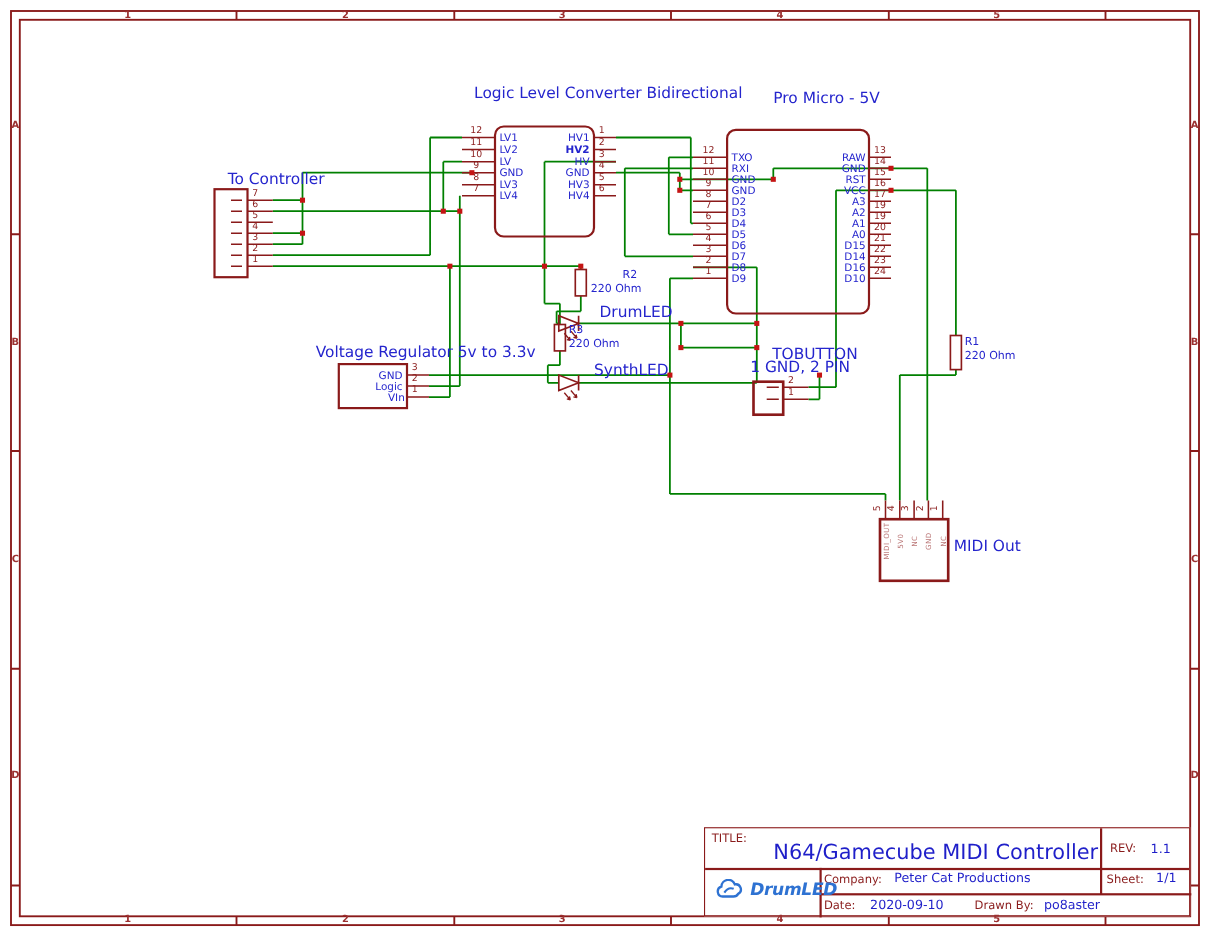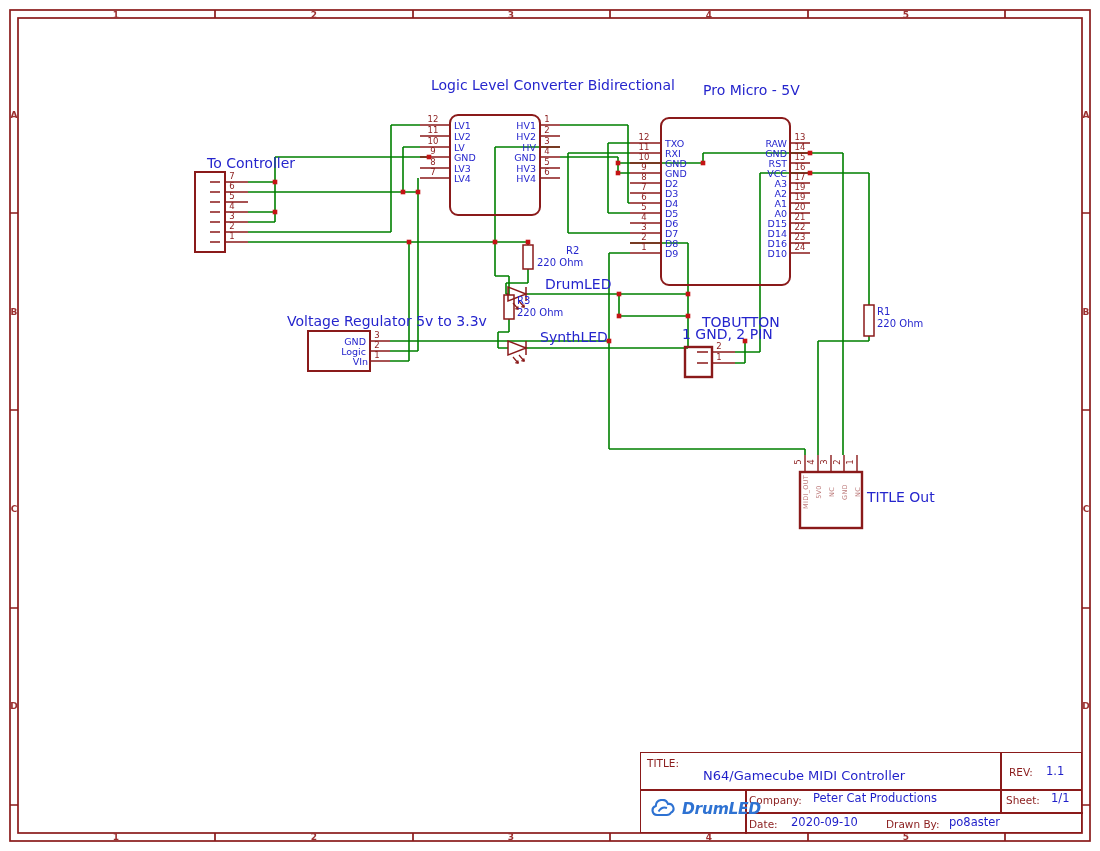--- a/index.html
+++ b/index.html
@@ -13,21 +13,21 @@
   .ctitle{font-size:14px;color:#2525cd}
   .ref{font-size:10px;color:#2525cd}
   .note{font-size:13.5px;color:#3c3cd2}
   .ruler{font-size:9px;font-weight:bold;color:#9c3030}
   .midiname{font-size:6.5px;color:#bb7777;letter-spacing:.3px}
   #titleblock{position:absolute;left:640px;top:752px;width:442px;height:81px;
               border:1.6px solid #8a1a1a;box-sizing:border-box;background:#fff}
   .tb-line{position:absolute;background:#8a1a1a}
   .tbl{font-size:10.5px;color:#8a1c1c}
   .tbv{font-size:11.5px;color:#1f1fc9}
-  .tbt{font-size:13px;color:#1f1fc9}
+  .tbt{font-size:19px;color:#1f1fc9}
   #logo{position:absolute;left:8px;top:46px;display:flex;align-items:center;gap:3px}
   .logotext{font-size:15.5px;font-weight:bold;font-style:italic;color:#2e72d2;letter-spacing:-.3px}
 </style>
 </head>
 <body>
 
 <div id="screen">
 
 <svg id="cv" width="1100" height="851" viewBox="0 0 1100 851">
 
@@ -116,21 +116,21 @@
     <span class="logotext">DrumLED</span>
   </div>
 </div>
 
 <span class="t ctitle" style="left: 207px; top: 163px; transform: translate(0px, -50%);">To Controller</span>
     <span class="t ctitle" style="left: 431px; top: 85px; transform: translate(0px, -50%);">Logic Level Converter Bidirectional</span>
     <span class="t ctitle" style="left: 703px; top: 90px; transform: translate(0px, -50%);">Pro Micro - 5V</span>
     <span class="t ctitle" style="left: 287px; top: 321px; transform: translate(0px, -50%);">Voltage Regulator 5v to 3.3v</span>
     <span class="t ctitle" style="left: 682px; top: 322px; transform: translate(0px, -50%); margin-left: 20px;">TOBUTTON</span>
     <span class="t ctitle" style="left: 682px; top: 334px; transform: translate(0px, -50%);">1 GND, 2 PIN</span>
-    <span class="t ctitle" style="left: 867px; top: 497px; transform: translate(0px, -50%);">TITLE Out</span>
+    <span class="t ctitle" style="left: 867px; top: 497px; transform: translate(0px, -50%);">MIDI Out</span>
     <span class="t ctitle" style="left: 545px; top: 284px; transform: translate(0px, -50%);">DrumLED</span>
     <span class="t ctitle" style="left: 540px; top: 337px; transform: translate(0px, -50%);">SynthLED</span>
     <span class="t ref" style="left: 566px; top: 251px; transform: translate(0px, -50%);">R2</span>
     <span class="t ref" style="left: 537px; top: 263px; transform: translate(0px, -50%);">220 Ohm</span>
     <span class="t ref" style="left: 517px; top: 301px; transform: translate(0px, -50%);">R3</span>
     <span class="t ref" style="left: 517px; top: 313px; transform: translate(0px, -50%);">220 Ohm</span>
     <span class="t ref" style="left: 877px; top: 312px; transform: translate(0px, -50%);">R1</span>
     <span class="t ref" style="left: 877px; top: 324px; transform: translate(0px, -50%);">220 Ohm</span>
     <span class="t num" style="left: 232px; top: 176px; transform: translate(-50%, -50%);">7</span>
     <span class="t num" style="left: 232px; top: 186px; transform: translate(-50%, -50%);">6</span>
@@ -139,21 +139,21 @@
     <span class="t num" style="left: 232px; top: 216px; transform: translate(-50%, -50%);">3</span>
     <span class="t num" style="left: 232px; top: 226px; transform: translate(-50%, -50%);">2</span>
     <span class="t num" style="left: 232px; top: 236px; transform: translate(-50%, -50%);">1</span>
     <span class="t num" style="left: 433px; top: 119px; transform: translate(-50%, -50%);">12</span>
     <span class="t pname" style="left: 454px; top: 126px; transform: translate(0px, -50%);">LV1</span>
     <span class="t num" style="left: 547px; top: 119px; transform: translate(-50%, -50%);">1</span>
     <span class="t pname" style="left: 536px; top: 126px; transform: translate(-100%, -50%);">HV1</span>
     <span class="t num" style="left: 433px; top: 130px; transform: translate(-50%, -50%);">11</span>
     <span class="t pname" style="left: 454px; top: 137px; transform: translate(0px, -50%);">LV2</span>
     <span class="t num" style="left: 547px; top: 130px; transform: translate(-50%, -50%);">2</span>
-    <span class="t pname" style="left: 536px; top: 137px; transform: translate(-100%, -50%);">HV2</span>
+    <span class="t pname" style="left: 536px; top: 137px; transform: translate(-100%, -50%); font-weight: bold;">HV2</span>
     <span class="t num" style="left: 433px; top: 141px; transform: translate(-50%, -50%);">10</span>
     <span class="t pname" style="left: 454px; top: 148px; transform: translate(0px, -50%);">LV</span>
     <span class="t num" style="left: 547px; top: 141px; transform: translate(-50%, -50%);">3</span>
     <span class="t pname" style="left: 536px; top: 148px; transform: translate(-100%, -50%);">HV</span>
     <span class="t num" style="left: 433px; top: 151px; transform: translate(-50%, -50%);">9</span>
     <span class="t pname" style="left: 454px; top: 158px; transform: translate(0px, -50%);">GND</span>
     <span class="t num" style="left: 547px; top: 151px; transform: translate(-50%, -50%);">4</span>
     <span class="t pname" style="left: 536px; top: 158px; transform: translate(-100%, -50%);">GND</span>
     <span class="t num" style="left: 433px; top: 162px; transform: translate(-50%, -50%);">8</span>
     <span class="t pname" style="left: 454px; top: 169px; transform: translate(0px, -50%);">LV3</span>

